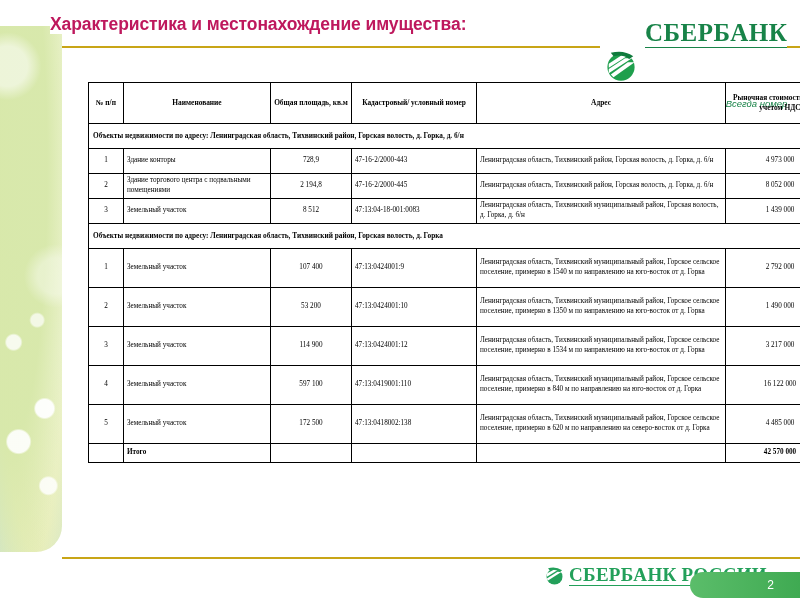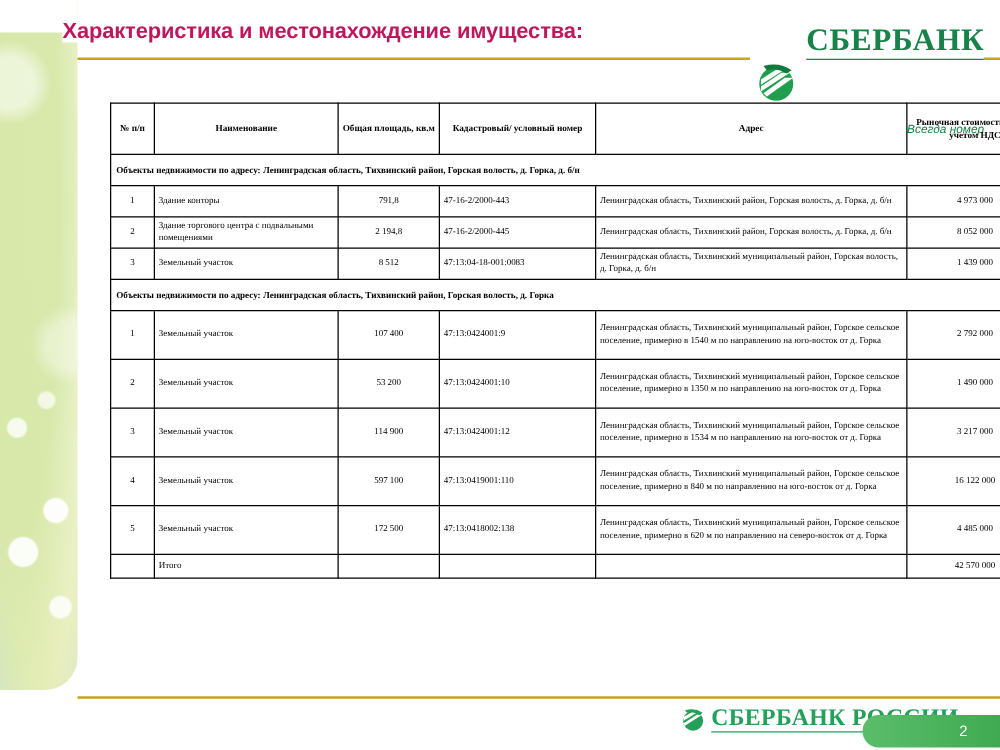--- a/index.html
+++ b/index.html
@@ -215,21 +215,21 @@
   tr.section td {
     font-weight: bold;
     text-align: left;
     height: 22px;
     padding-left: 4px;
     font-size: 7.3px;
   }
   tr.data-a td { height: 22px; }
   tr.data-b td { height: 36px; }
   tr.total td {
-    font-weight: normal;
+    font-weight: bold;
     height: 16px;
   }
   tr.total .c-name { text-align: left; }
   tr.total .c-price { text-align: center; }
 </style>
 </head>
 <body>
 
 <div class="foliage"></div>
 <div class="foliage-corner"></div>
@@ -268,21 +268,21 @@
     </thead>
     <tbody>
 
       <tr class="section">
         <td colspan="6">Объекты недвижимости по адресу: Ленинградская область, Тихвинский район, Горская волость, д. Горка, д. б/н</td>
       </tr>
 
       <tr class="data-a">
         <td class="c-num">1</td>
         <td class="c-name">Здание конторы</td>
-        <td class="c-area">791,8</td>
+        <td class="c-area">728,9</td>
         <td class="c-cad">47-16-2/2000-443</td>
         <td class="c-addr">Ленинградская область, Тихвинский район, Горская волость, д. Горка, д. б/н</td>
         <td class="c-price">4 973 000</td>
       </tr>
 
       <tr class="data-a">
         <td class="c-num">2</td>
         <td class="c-name">Здание торгового центра с подвальными помещениями</td>
         <td class="c-area">2 194,8</td>
         <td class="c-cad">47-16-2/2000-445</td>

